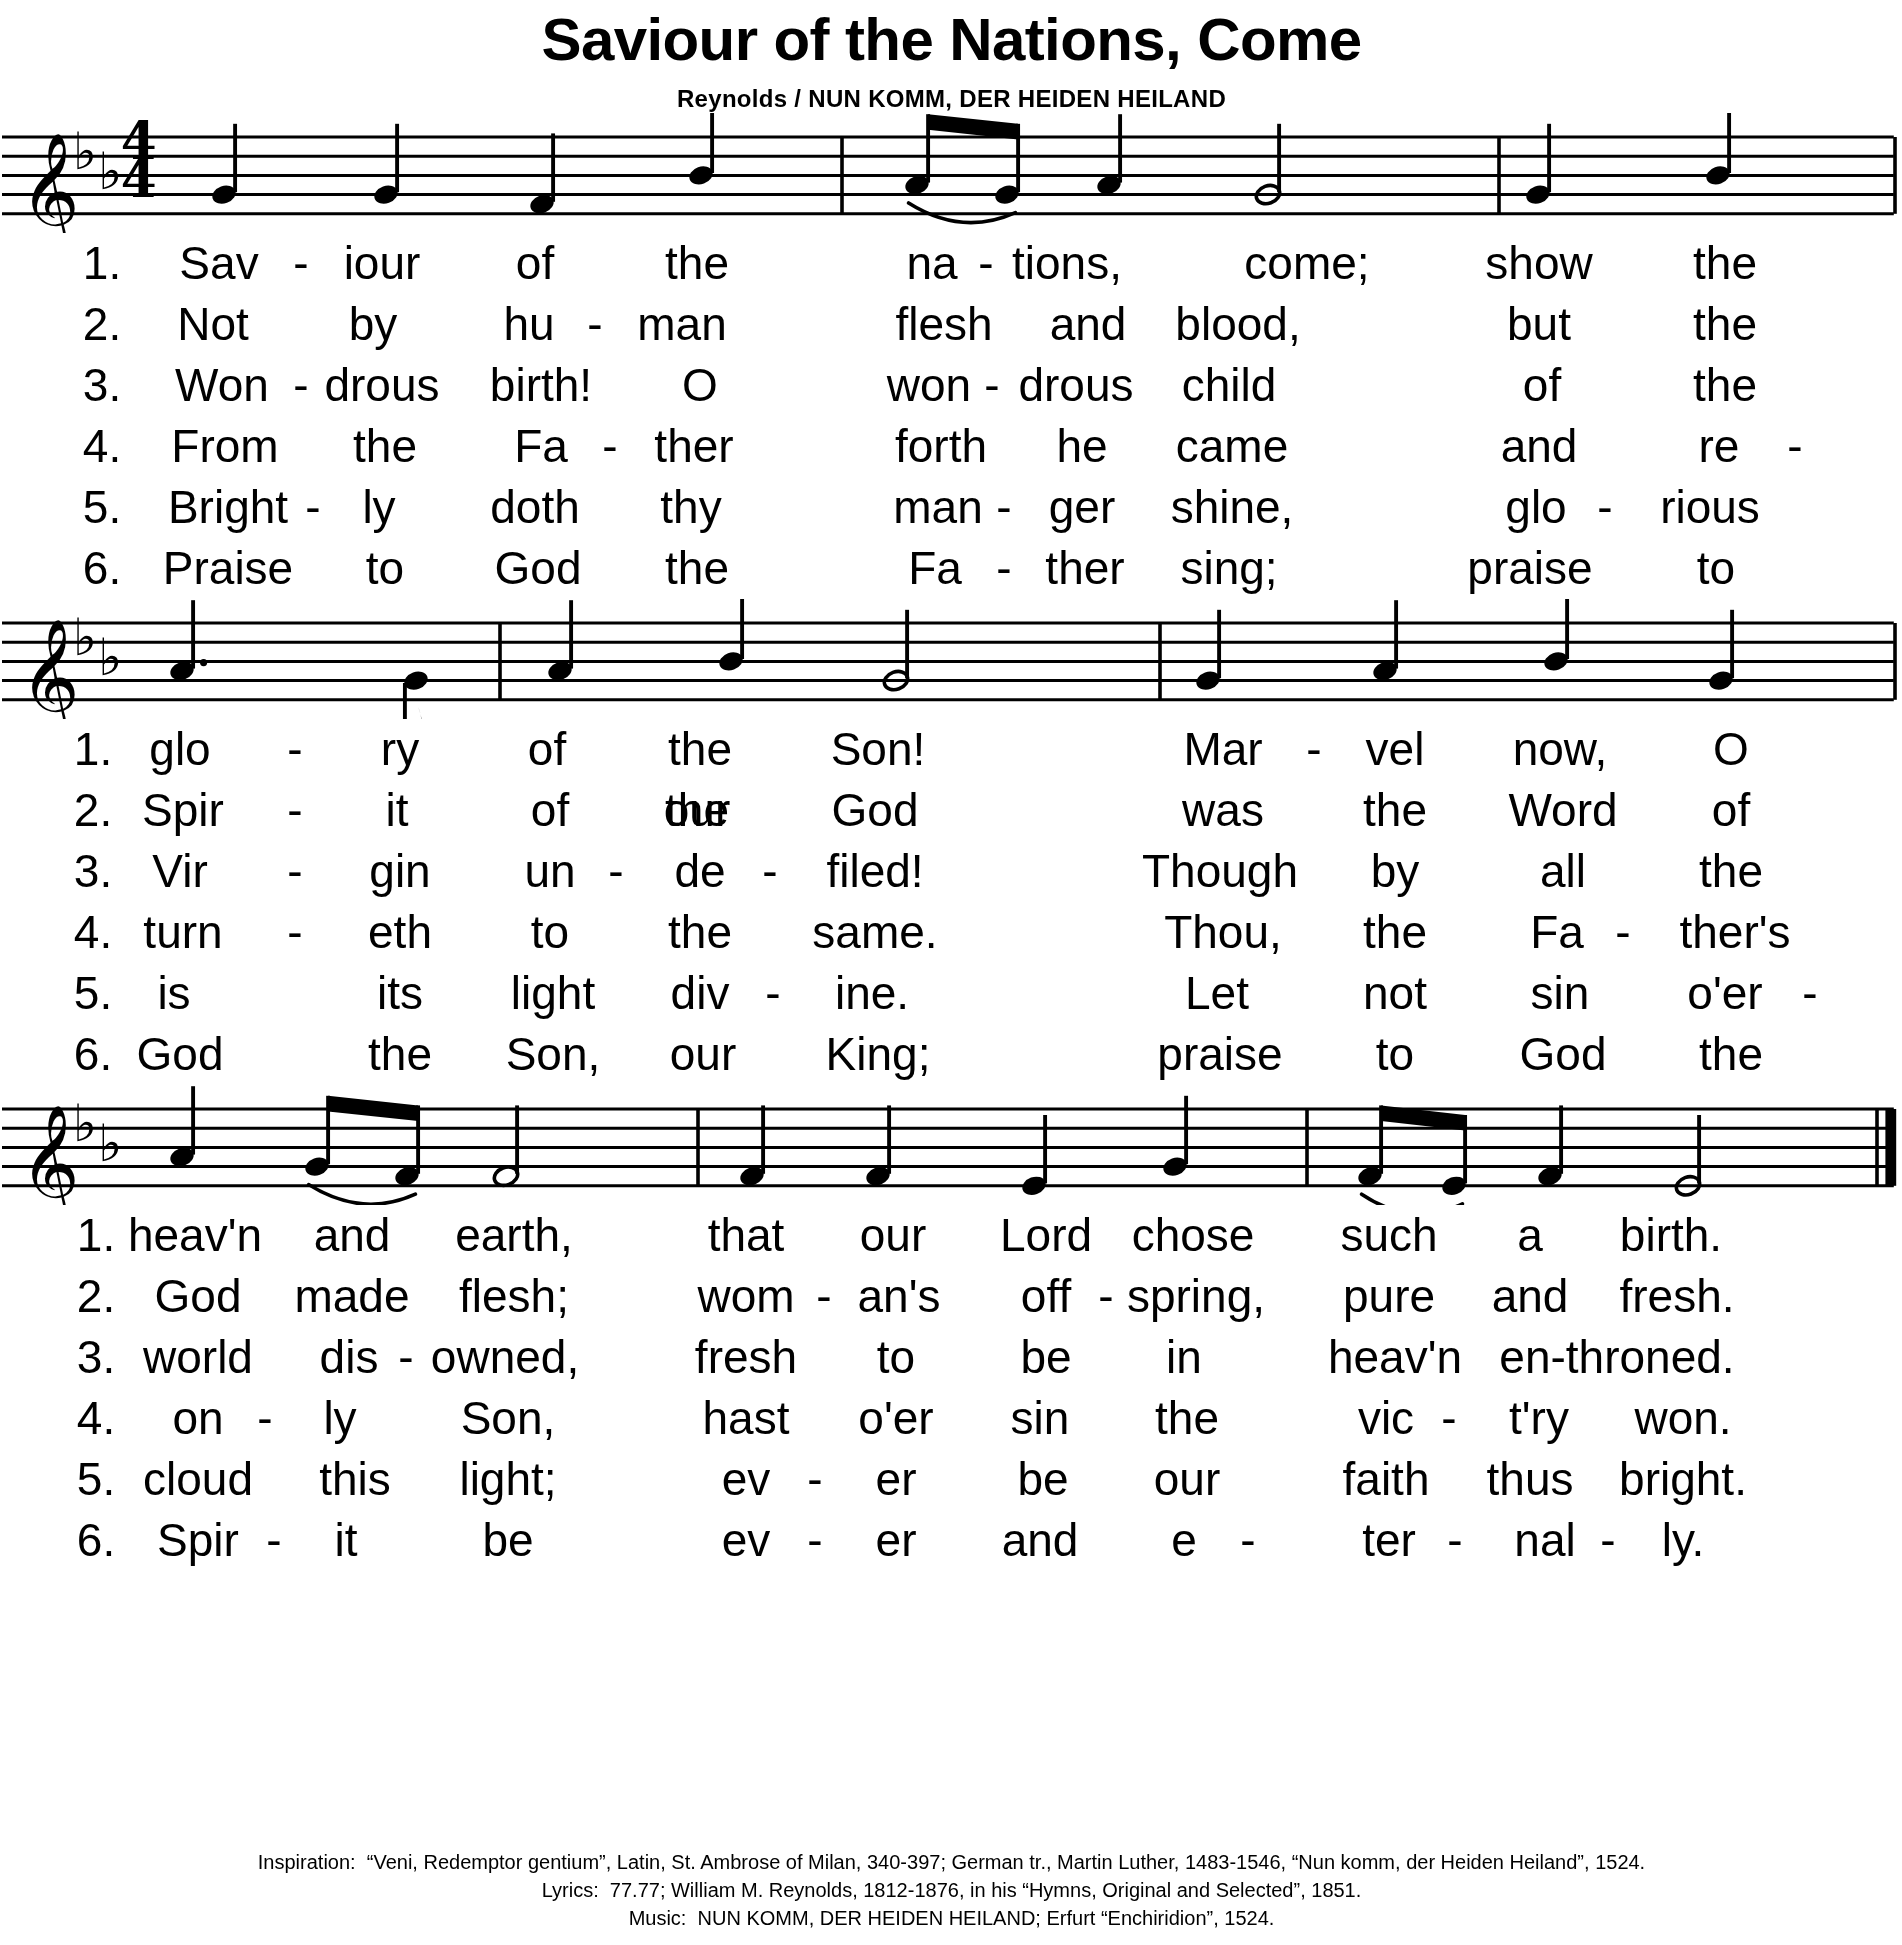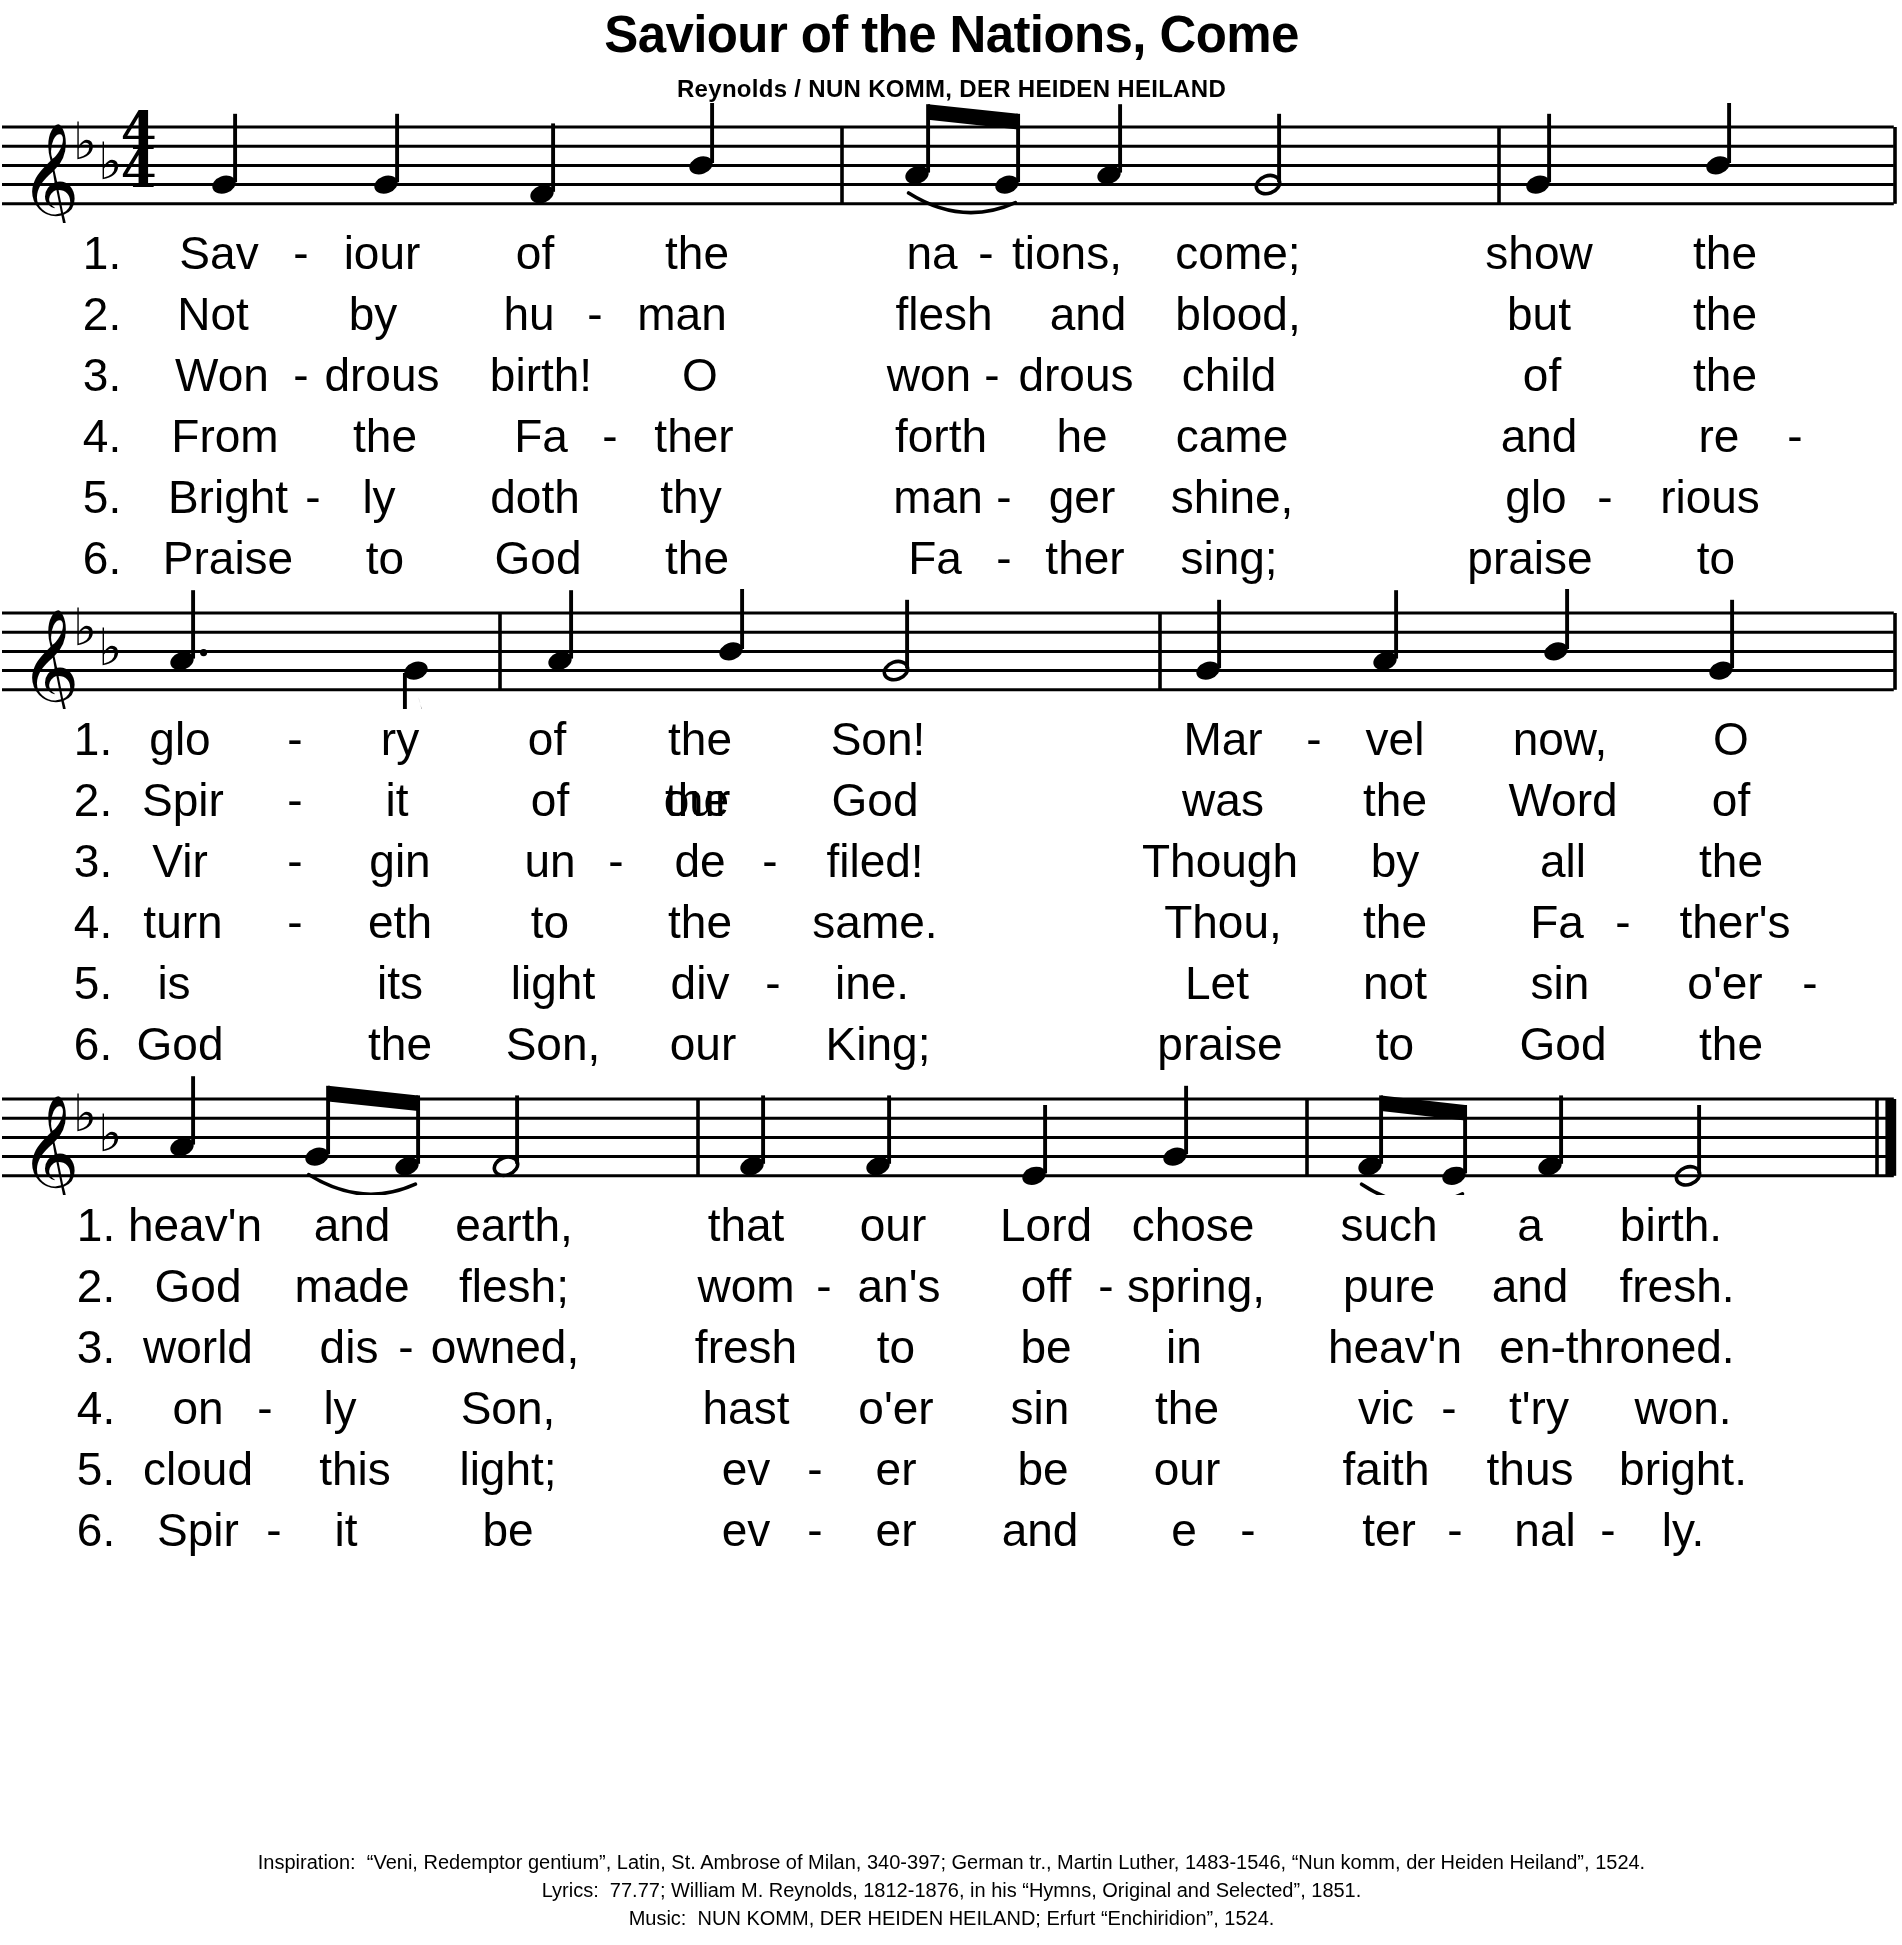--- a/index.html
+++ b/index.html
@@ -8,21 +8,21 @@
     font-family:"Liberation Sans", sans-serif;
     color:#000000;
     position:relative;
     overflow:hidden;
   }
   .page{position:relative;width:1903px;height:1946px;}
 
   
   .title{
     text-align:center;
-    font-size:51px;
+    font-size:60px;
     font-weight:bold;
     letter-spacing:-0.6px;
     margin:0;
     padding-top:8.4px;
     line-height:1.05;
   }
   .subtitle{
     text-align:center;
     font-size:24px;
     font-weight:bold;
@@ -143,21 +143,21 @@
           <div class="lyric-line">
             <span class="syl" style="left: 102px;">1.</span>
             <span class="syl" style="left: 219px;">Sav</span>
             <span class="syl" style="left: 301px;">-</span>
             <span class="syl" style="left: 382px;">iour</span>
             <span class="syl" style="left: 535px;">of</span>
             <span class="syl" style="left: 697px;">the</span>
             <span class="syl" style="left: 932px;">na</span>
             <span class="syl" style="left: 986px;">-</span>
             <span class="syl" style="left: 1067px;">tions,</span>
-            <span class="syl" style="left: 1238px;">come;</span>
+            <span class="syl" style="left: 1307px;">come;</span>
             <span class="syl" style="left: 1539px;">show</span>
             <span class="syl" style="left: 1725px;">the</span>
           </div>
           <div class="lyric-line">
             <span class="syl" style="left: 102px;">2.</span>
             <span class="syl" style="left: 213px;">Not</span>
             <span class="syl" style="left: 373px;">by</span>
             <span class="syl" style="left: 529px;">hu</span>
             <span class="syl" style="left: 595px;">-</span>
             <span class="syl" style="left: 682px;">man</span>

